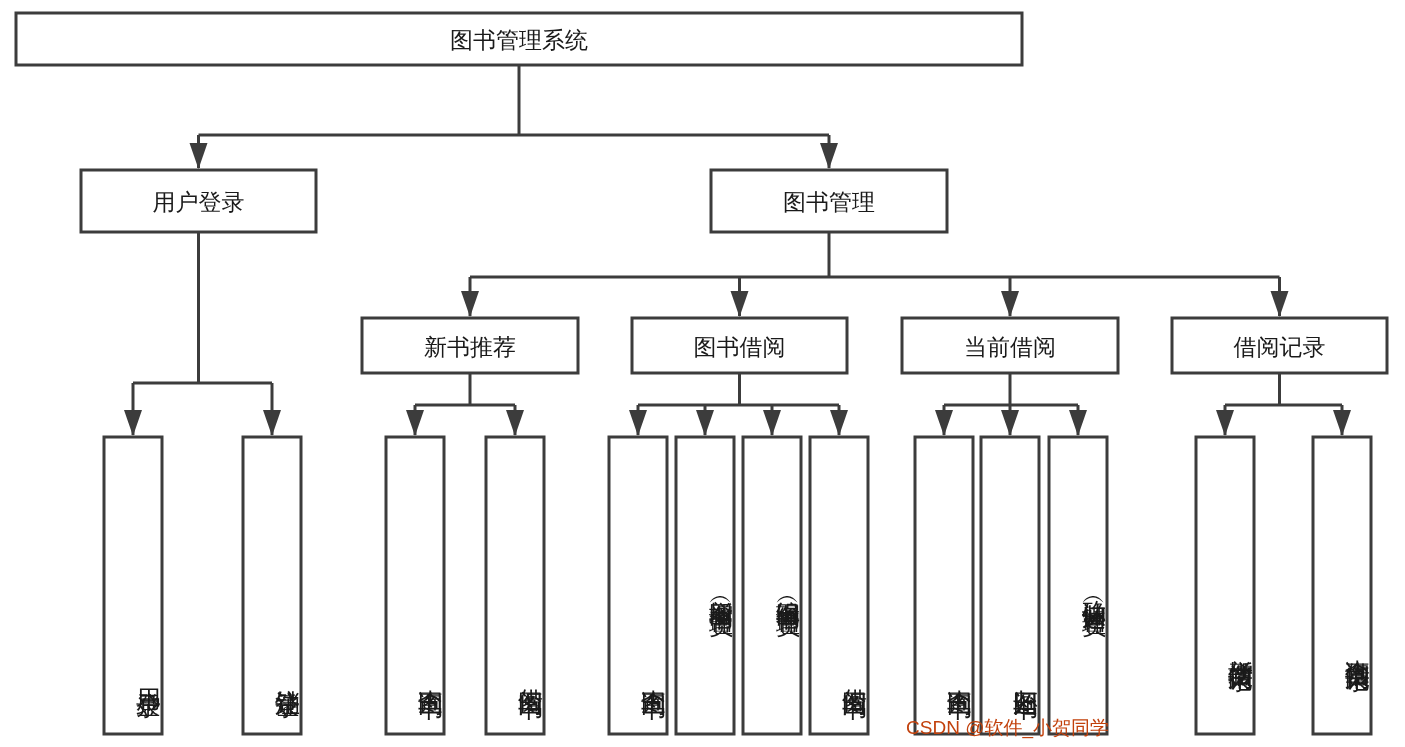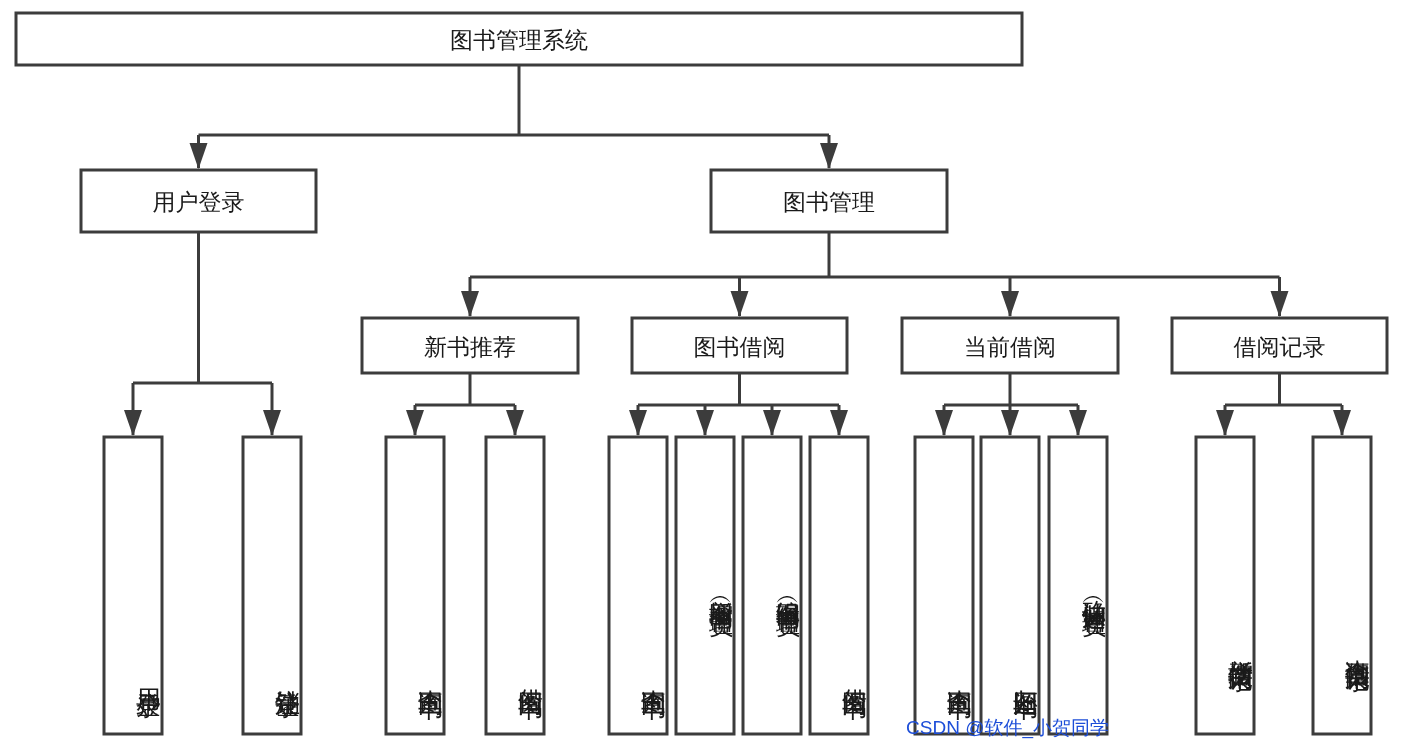--- a/index.html
+++ b/index.html
@@ -63,21 +63,21 @@
     justify-content: center;
     pointer-events: none;
     user-select: none;
   }
   .watermark {
     position: absolute;
     right: 8px;
     bottom: 6px;
     font-family: "Liberation Sans", "DejaVu Sans", sans-serif;
     font-size: 19px;
-    color: #1d4ed8;
+    color: #c2410c;
     white-space: nowrap;
     user-select: none;
   }
 </style>
 </head>
 <body>
 
 <div id="diagram-root">
 
   <svg class="diagram-canvas" viewBox="0 0 1405 747">

